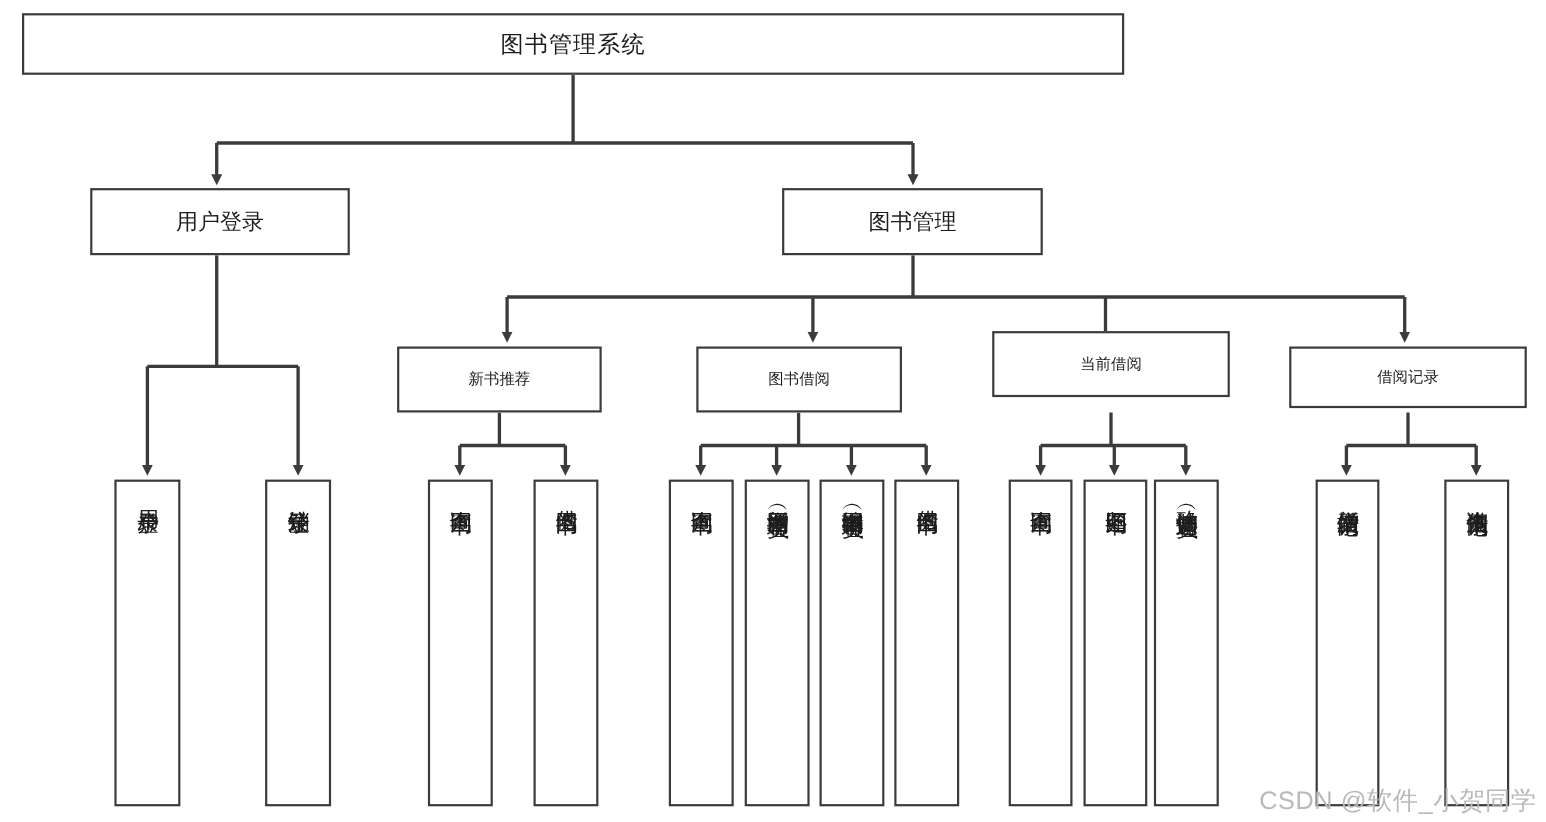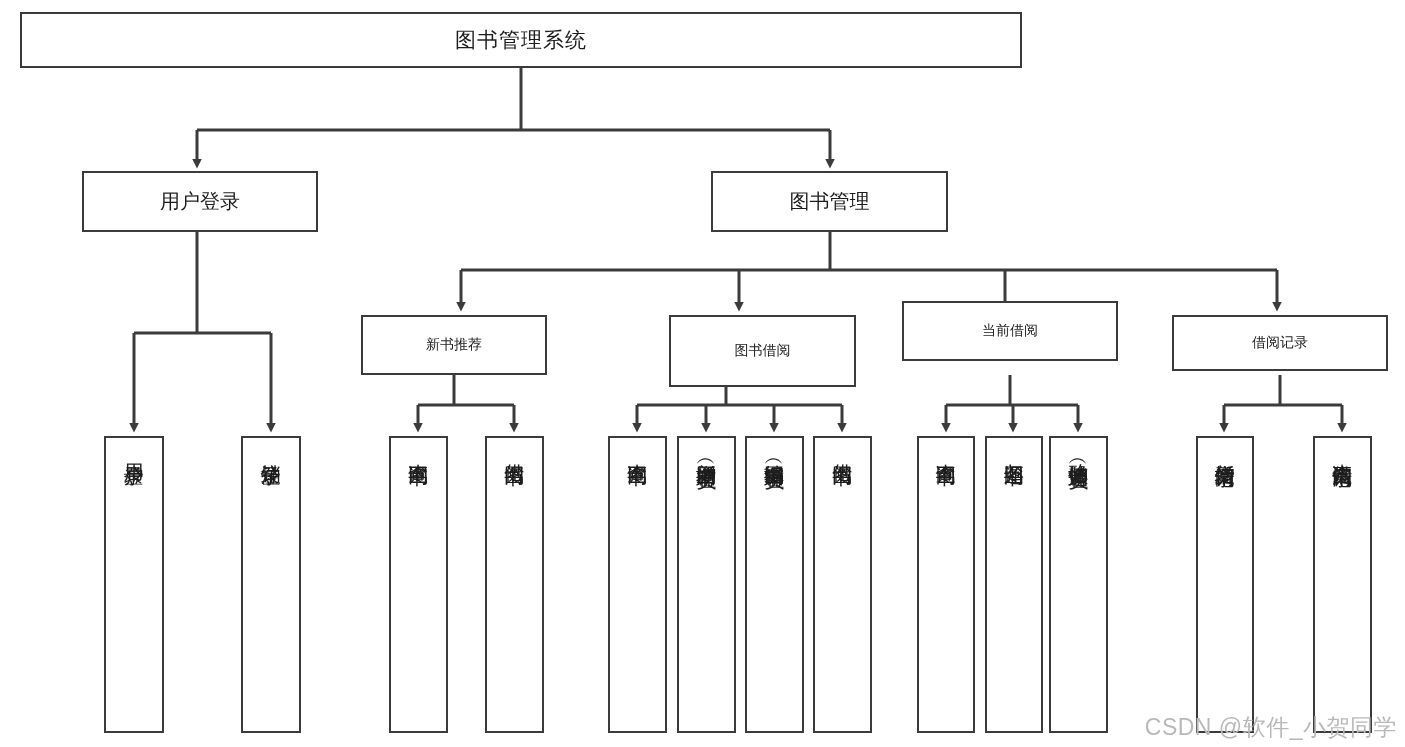--- a/index.html
+++ b/index.html
@@ -84,21 +84,21 @@
   <div class="node mid" style="left:82px;top:171px;width:236px;height:61px;">
     <span>用户登录</span>
   </div>
   <div class="node mid" style="left:711px;top:171px;width:237px;height:61px;">
     <span>图书管理</span>
   </div>
 
   <div class="node sub" style="left:361px;top:315px;width:186px;height:60px;">
     <span>新书推荐</span>
   </div>
-  <div class="node sub" style="left:633px;top:315px;width:187px;height:72px;margin-left:36px;">
+  <div class="node sub" style="left:633px;top:315px;width:187px;height:60px;">
     <span>图书借阅</span>
   </div>
   <div class="node sub" style="left:902px;top:301px;width:216px;height:60px;">
     <span>当前借阅</span>
   </div>
   <div class="node sub" style="left:1172px;top:315px;width:216px;height:56px;">
     <span>借阅记录</span>
   </div>
 
   <div class="leaf" style="left:104px;top:436px;width:60px;height:297px;">

